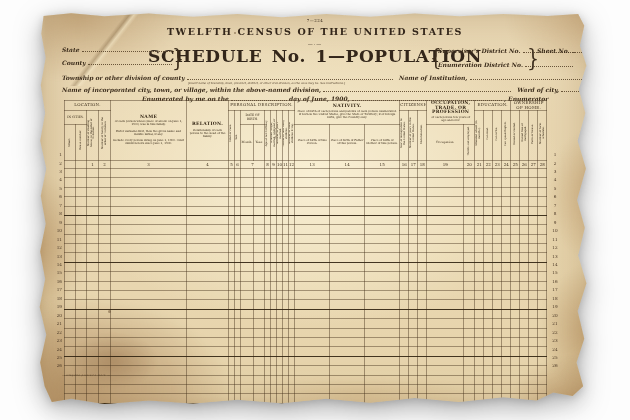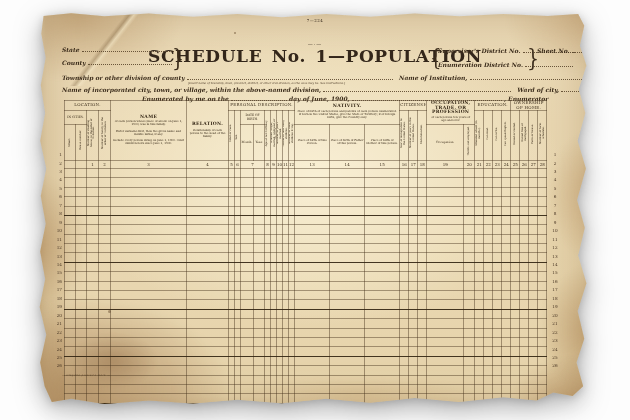--- a/index.html
+++ b/index.html
@@ -94,20 +94,21 @@
     <div class="stain s-tr"></div>
     <div class="stain s-r1"></div>
     <div class="stain s-r2"></div>
     <div class="stain s-br"></div>
     <div class="stain s-bm"></div>
     <div class="stain crease"></div>
     <div class="speck" style="left:196px;top:22px;width:2px;height:2px;"></div>
     <div class="speck" style="left:70px;top:300px;width:3px;height:3px;"></div>
 
     <div class="ctext form-number">7—224</div>
+    <div class="ctext census-title">TWELFTH CENSUS OF THE UNITED STATES</div>
     <div class="ctext ornament">—·—</div>
     <div class="ctext schedule-title">SCHEDULE No. 1—POPULATION</div>
 
     <div class="fld" style="left:24px;top:36px;">
       <span>State</span>
       <span class="dots" style="width:92px;"></span>
     </div>
     <div class="fld" style="left:24px;top:49px;">
       <span>County</span>
       <span class="dots" style="width:84px;"></span>

